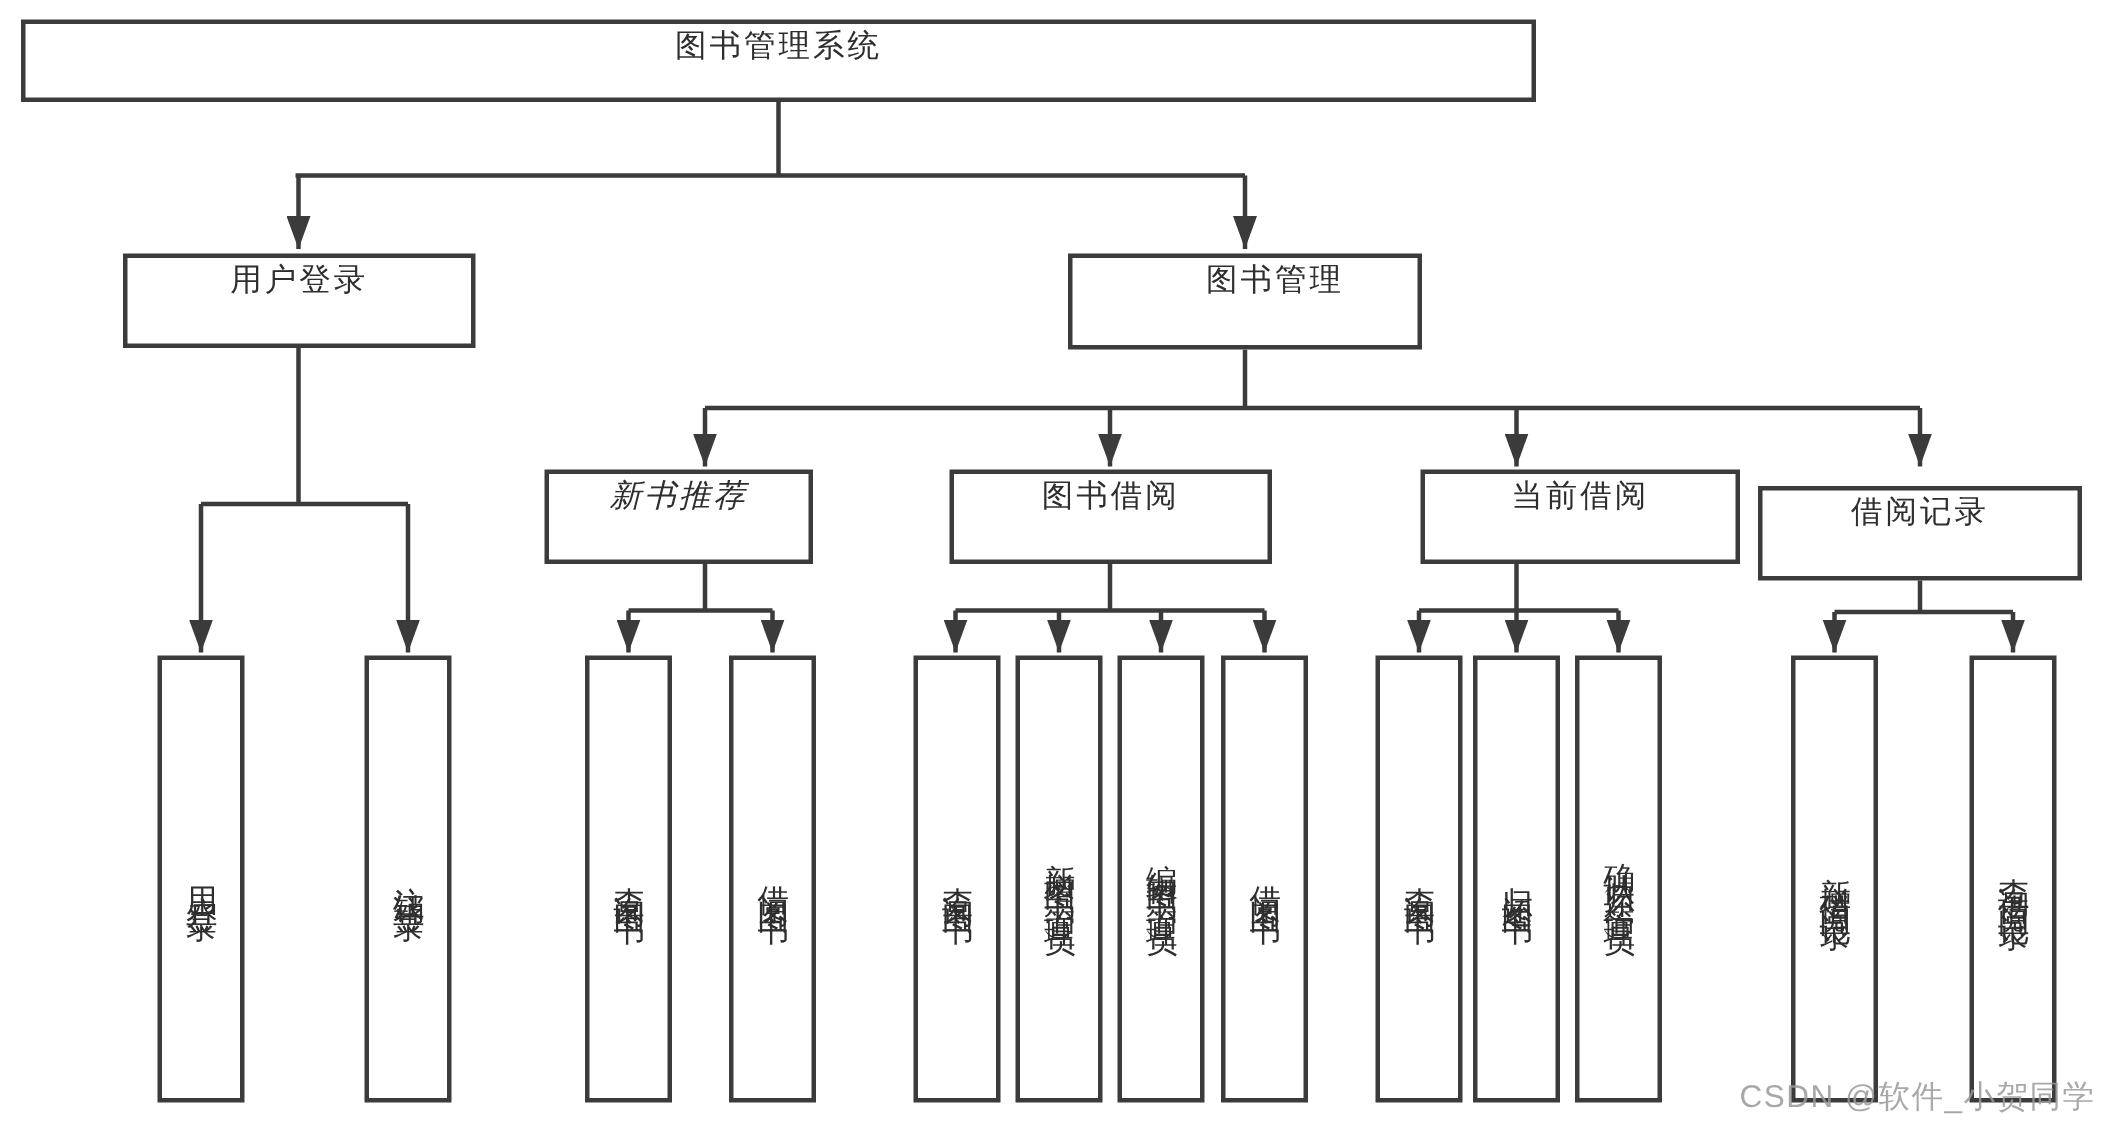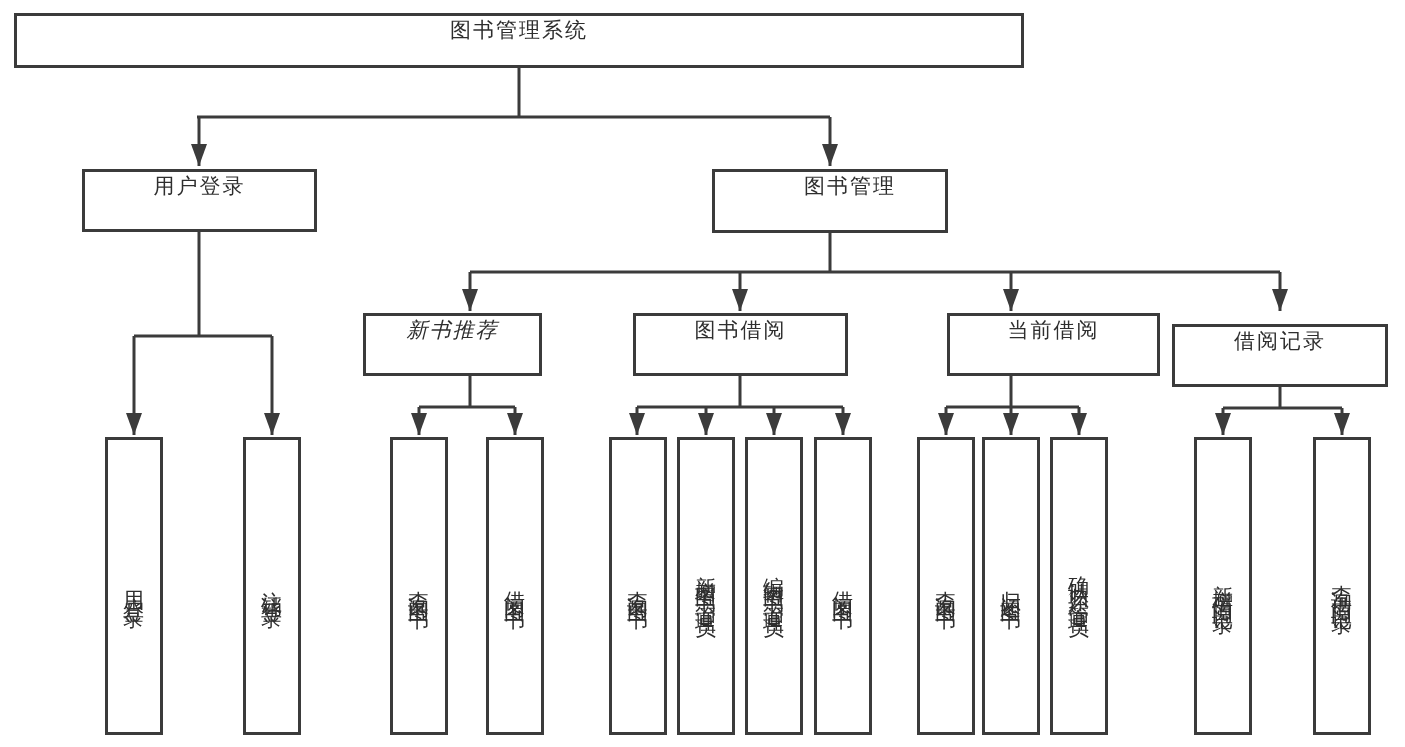--- a/index.html
+++ b/index.html
@@ -170,14 +170,15 @@
     <span class="vtext">确认归还（管理员）</span>
   </div>
 
   <div class="vbox" style="left:1194px;">
     <span class="vtext">新增借阅记录</span>
   </div>
   <div class="vbox" style="left:1313px;">
     <span class="vtext">查询借阅记录</span>
   </div>
 
+  <div class="watermark">CSDN @软件_小贺同学</div>
 
 </div>
 
 </body></html>

